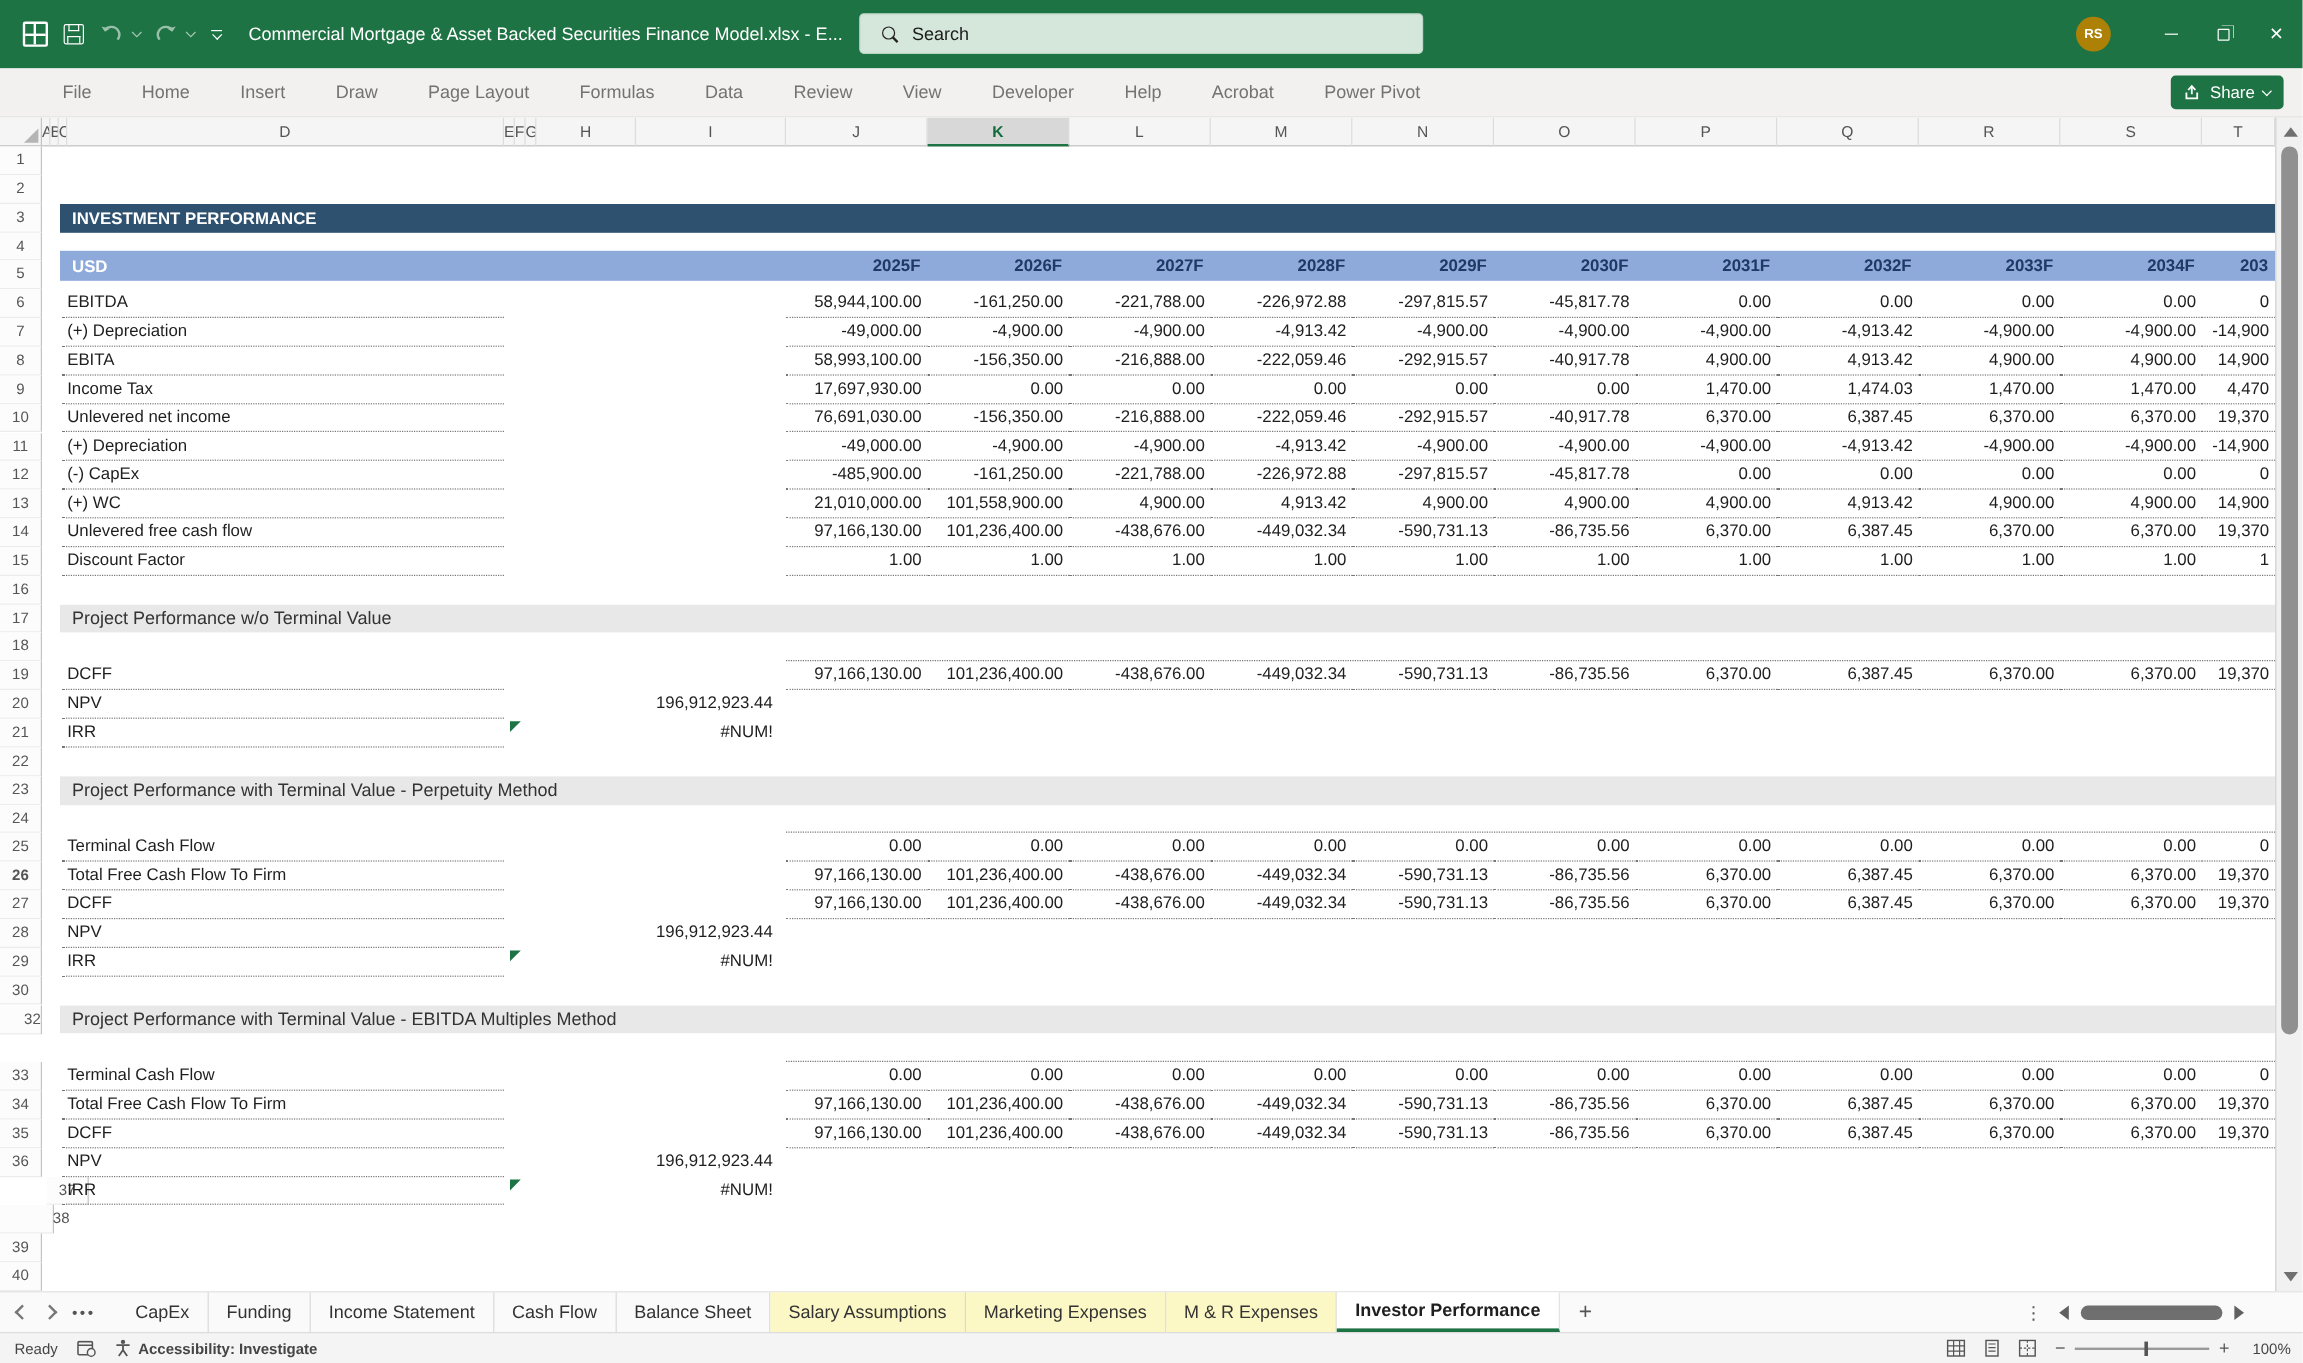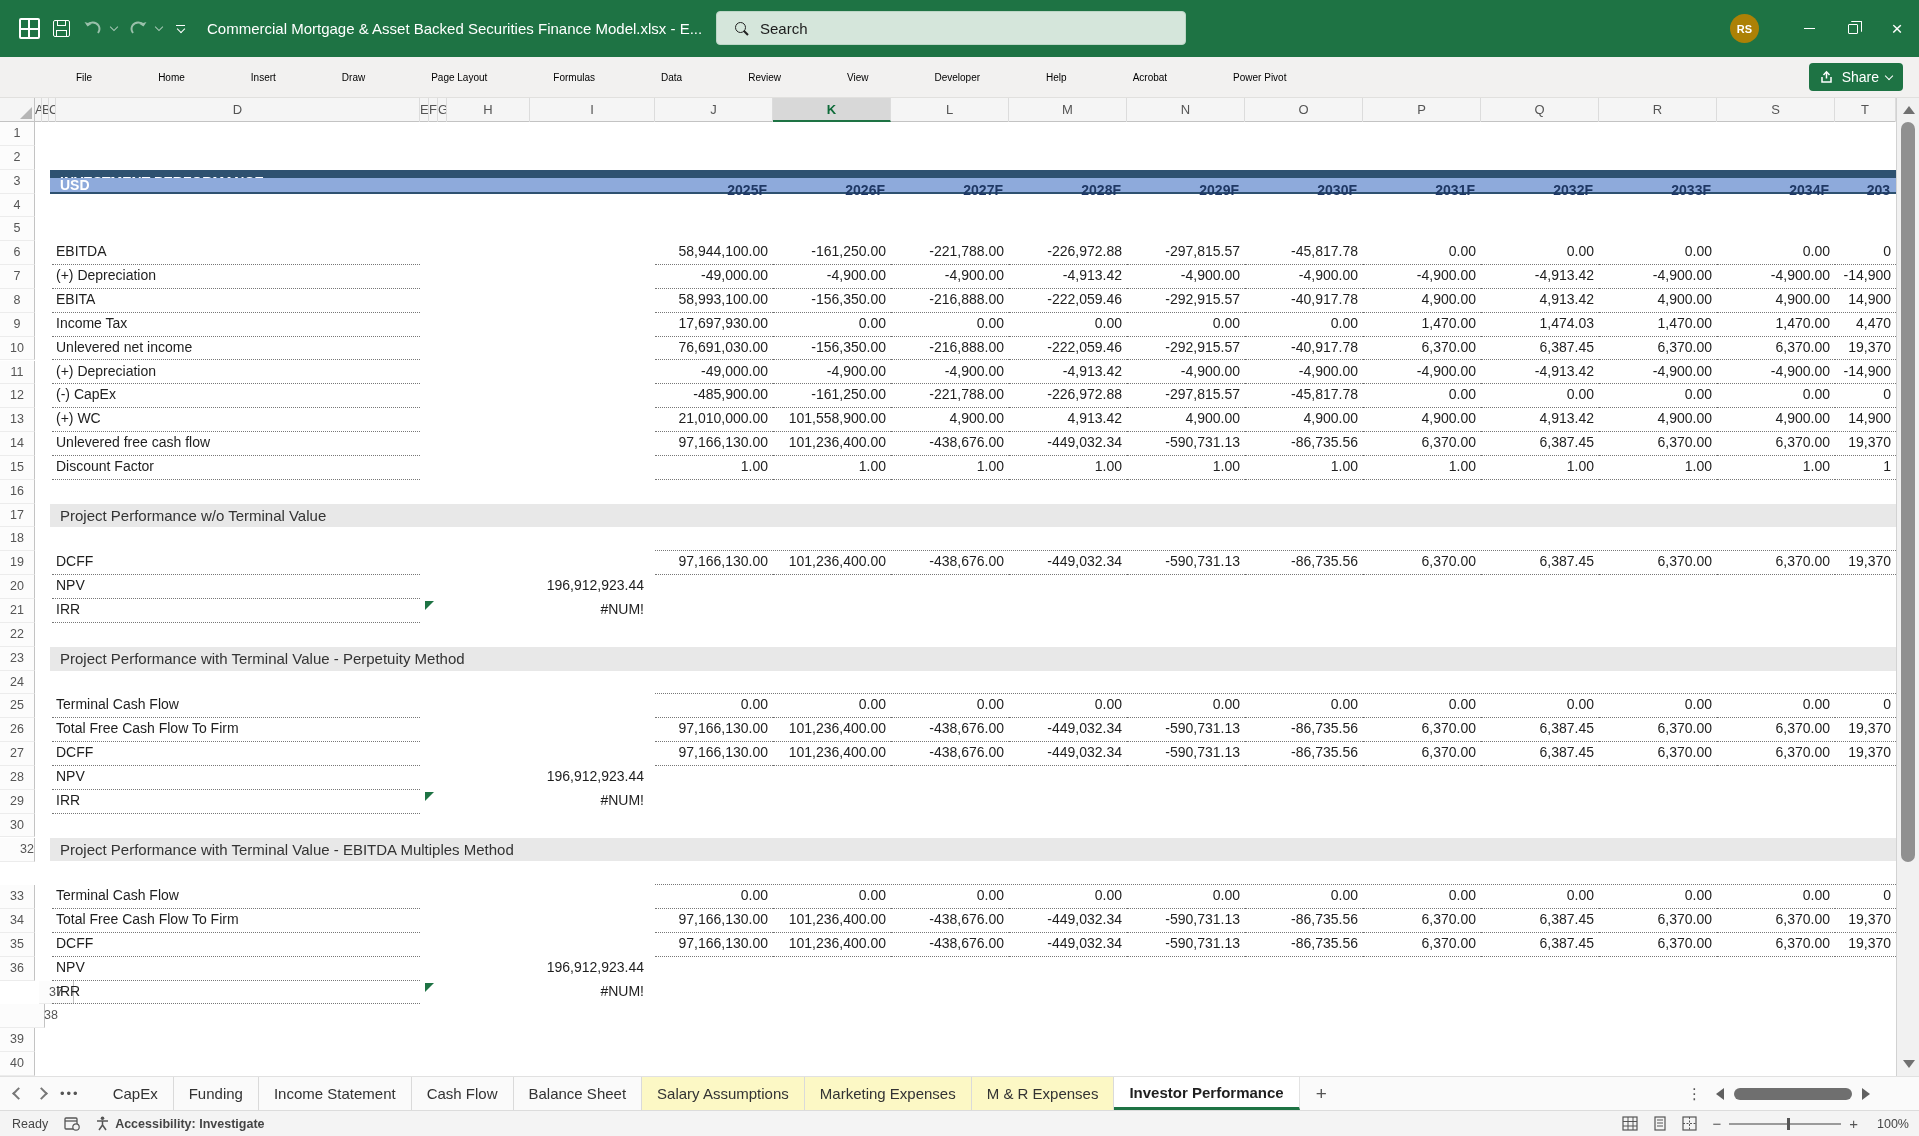--- a/index.html
+++ b/index.html
@@ -31,21 +31,21 @@
   .tb-right { position:absolute; right:0; top:0; height:57px; display:flex; align-items:center; }
   .avatar { width:29px; height:29px; border-radius:50%; background:#ac8106; color:#fff; font-size:11px; font-weight:bold; display:flex; align-items:center; justify-content:center; margin-right:28px; }
   .winbtn { width:44px; height:57px; display:flex; align-items:center; justify-content:center; color:#fff; }
   .min-glyph { width:11px; height:1.6px; background:#fff; }
   .restore-glyph { position:relative; width:10px; height:10px; border:1.4px solid #fff; border-radius:1px; }
   .restore-glyph::before { content:""; position:absolute; top:-4px; left:2px; width:10px; height:10px; border:1.4px solid #fff; border-left:none; border-bottom:none; border-radius:1px; }
   .close-glyph { font-size:19px; font-weight:300; line-height:1; }
 
   
   .menubar { position:absolute; top:57px; left:0; width:1919px; height:41px; background:#f2f1f0; border-bottom:1px solid #e1e0de; display:flex; align-items:center; padding-left:52px; gap:42px; }
-  .menu-item { font-size:10px; color:#000000; white-space:nowrap;margin-left:24px; }
+  .menu-item { font-size:15px; color:#737373; white-space:nowrap; }
   .share-btn { position:absolute; top:63px; right:16px; height:28px; background:#1e7344; border-radius:4px; color:#fff; display:flex; align-items:center; padding:0 11px; gap:7px; font-size:14px; }
   .share-chev { width:6px; height:6px; border-right:1.5px solid #fff; border-bottom:1.5px solid #fff; transform:rotate(45deg); margin-top:-3px; }
 
   
   #sheet { position:absolute; top:98px; left:0; width:1896px; height:978px; background:#fff; overflow:hidden; }
   .colhead-strip { position:absolute; top:0; left:0; width:1896px; height:24px; background:#f5f5f5; border-bottom:1px solid #c3c3c3; }
   .colhead { position:absolute; top:0; height:24px; border-right:1px solid #dcdcdc; font-size:13px; color:#555; text-align:center; line-height:23px; overflow:hidden; }
   .colhead.sel { background:#d8d8d8; color:#0e6b39; border-bottom:2px solid #1e7344; font-weight:bold; }
   .corner { position:absolute; top:0; left:0; width:35px; height:24px; background:#f5f5f5; border-right:1px solid #c3c3c3; border-bottom:1px solid #c3c3c3; }
   .corner-tri { position:absolute; right:2px; bottom:2px; width:0; height:0; border-left:12px solid transparent; border-bottom:12px solid #b5b5b5; }
@@ -218,37 +218,37 @@
       <div class="rownum" style="top: 381.75px; height: 23.85px; line-height: 22.85px;">16</div>
       <div class="rownum" style="top: 405.6px; height: 23.85px; line-height: 22.85px;">17</div>
       <div class="rownum" style="top: 429.45px; height: 23.85px; line-height: 22.85px;">18</div>
       <div class="rownum" style="top: 453.3px; height: 23.85px; line-height: 22.85px;">19</div>
       <div class="rownum" style="top: 477.15px; height: 23.85px; line-height: 22.85px;">20</div>
       <div class="rownum" style="top: 501px; height: 23.85px; line-height: 22.85px;">21</div>
       <div class="rownum" style="top: 524.85px; height: 23.85px; line-height: 22.85px;">22</div>
       <div class="rownum" style="top: 548.7px; height: 23.85px; line-height: 22.85px;">23</div>
       <div class="rownum" style="top: 572.55px; height: 23.85px; line-height: 22.85px;">24</div>
       <div class="rownum" style="top: 596.4px; height: 23.85px; line-height: 22.85px; text-align: center;">25</div>
-      <div class="rownum" style="top: 620.25px; height: 23.85px; line-height: 22.85px;">26</div>
+      <div class="rownum" style="top: 620.25px; height: 23.85px; line-height: 22.85px; font-weight: bold;">26</div>
       <div class="rownum" style="top: 644.1px; height: 23.85px; line-height: 22.85px;">27</div>
       <div class="rownum" style="top: 667.95px; height: 23.85px; line-height: 22.85px;">28</div>
       <div class="rownum" style="top: 691.8px; height: 23.85px; line-height: 22.85px;">29</div>
       <div class="rownum" style="top: 715.65px; height: 23.85px; line-height: 22.85px;">30</div>
       <div class="rownum" style="top: 739.5px; height: 23.85px; line-height: 22.85px;">31</div>
       <div class="rownum" style="top: 740px; height: 23.85px; line-height: 22.85px; text-align: right;">32</div>
       <div class="rownum" style="top: 787.2px; height: 23.85px; line-height: 22.85px;">33</div>
       <div class="rownum" style="top: 811.05px; height: 23.85px; line-height: 22.85px;">34</div>
       <div class="rownum" style="top: 834.9px; height: 23.85px; line-height: 22.85px;">35</div>
       <div class="rownum" style="top: 858.75px; height: 23.85px; line-height: 22.85px;">36</div>
       <div class="rownum" style="top: 882.6px; height: 23.85px; line-height: 22.85px; margin-left: 39px;">37</div>
       <div class="rownum" style="top: 906.45px; height: 23.85px; line-height: 22.85px; padding-left: 44px;">38</div>
       <div class="rownum" style="top: 930.3px; height: 23.85px; line-height: 22.85px;">39</div>
       <div class="rownum" style="top: 954.15px; height: 23.85px; line-height: 22.85px;">40</div>
       <div class="banner" style="left: 50px; top: 71.7px; width: 1846px; height: 23.85px;">INVESTMENT PERFORMANCE</div>
-      <div class="yearband" style="left: 50px; top: 80px; width: 1846px; height: 14px;">
+      <div class="yearband" style="left: 50px; top: 111px; width: 1846px; height: 25px;">
         <div class="usd">USD</div>
         <div class="yearcell" style="left: 605px; width: 118px;">2025F</div>
         <div class="yearcell" style="left: 723px; width: 118px;">2026F</div>
         <div class="yearcell" style="left: 841px; width: 118px;">2027F</div>
         <div class="yearcell" style="left: 959px; width: 118px;">2028F</div>
         <div class="yearcell" style="left: 1077px; width: 118px;">2029F</div>
         <div class="yearcell" style="left: 1195px; width: 118px;">2030F</div>
         <div class="yearcell" style="left: 1313px; width: 118px;">2031F</div>
         <div class="yearcell" style="left: 1431px; width: 118px;">2032F</div>
         <div class="yearcell" style="left: 1549px; width: 118px;">2033F</div>

